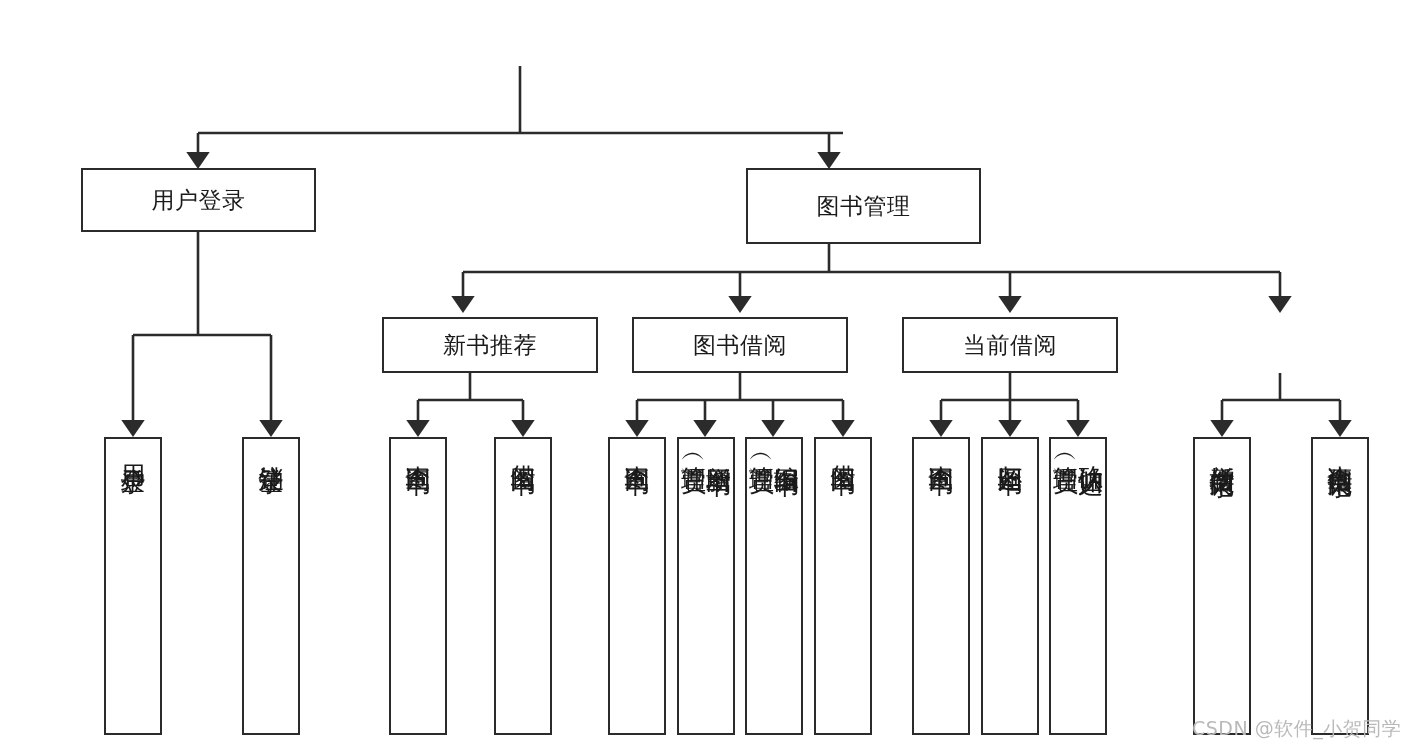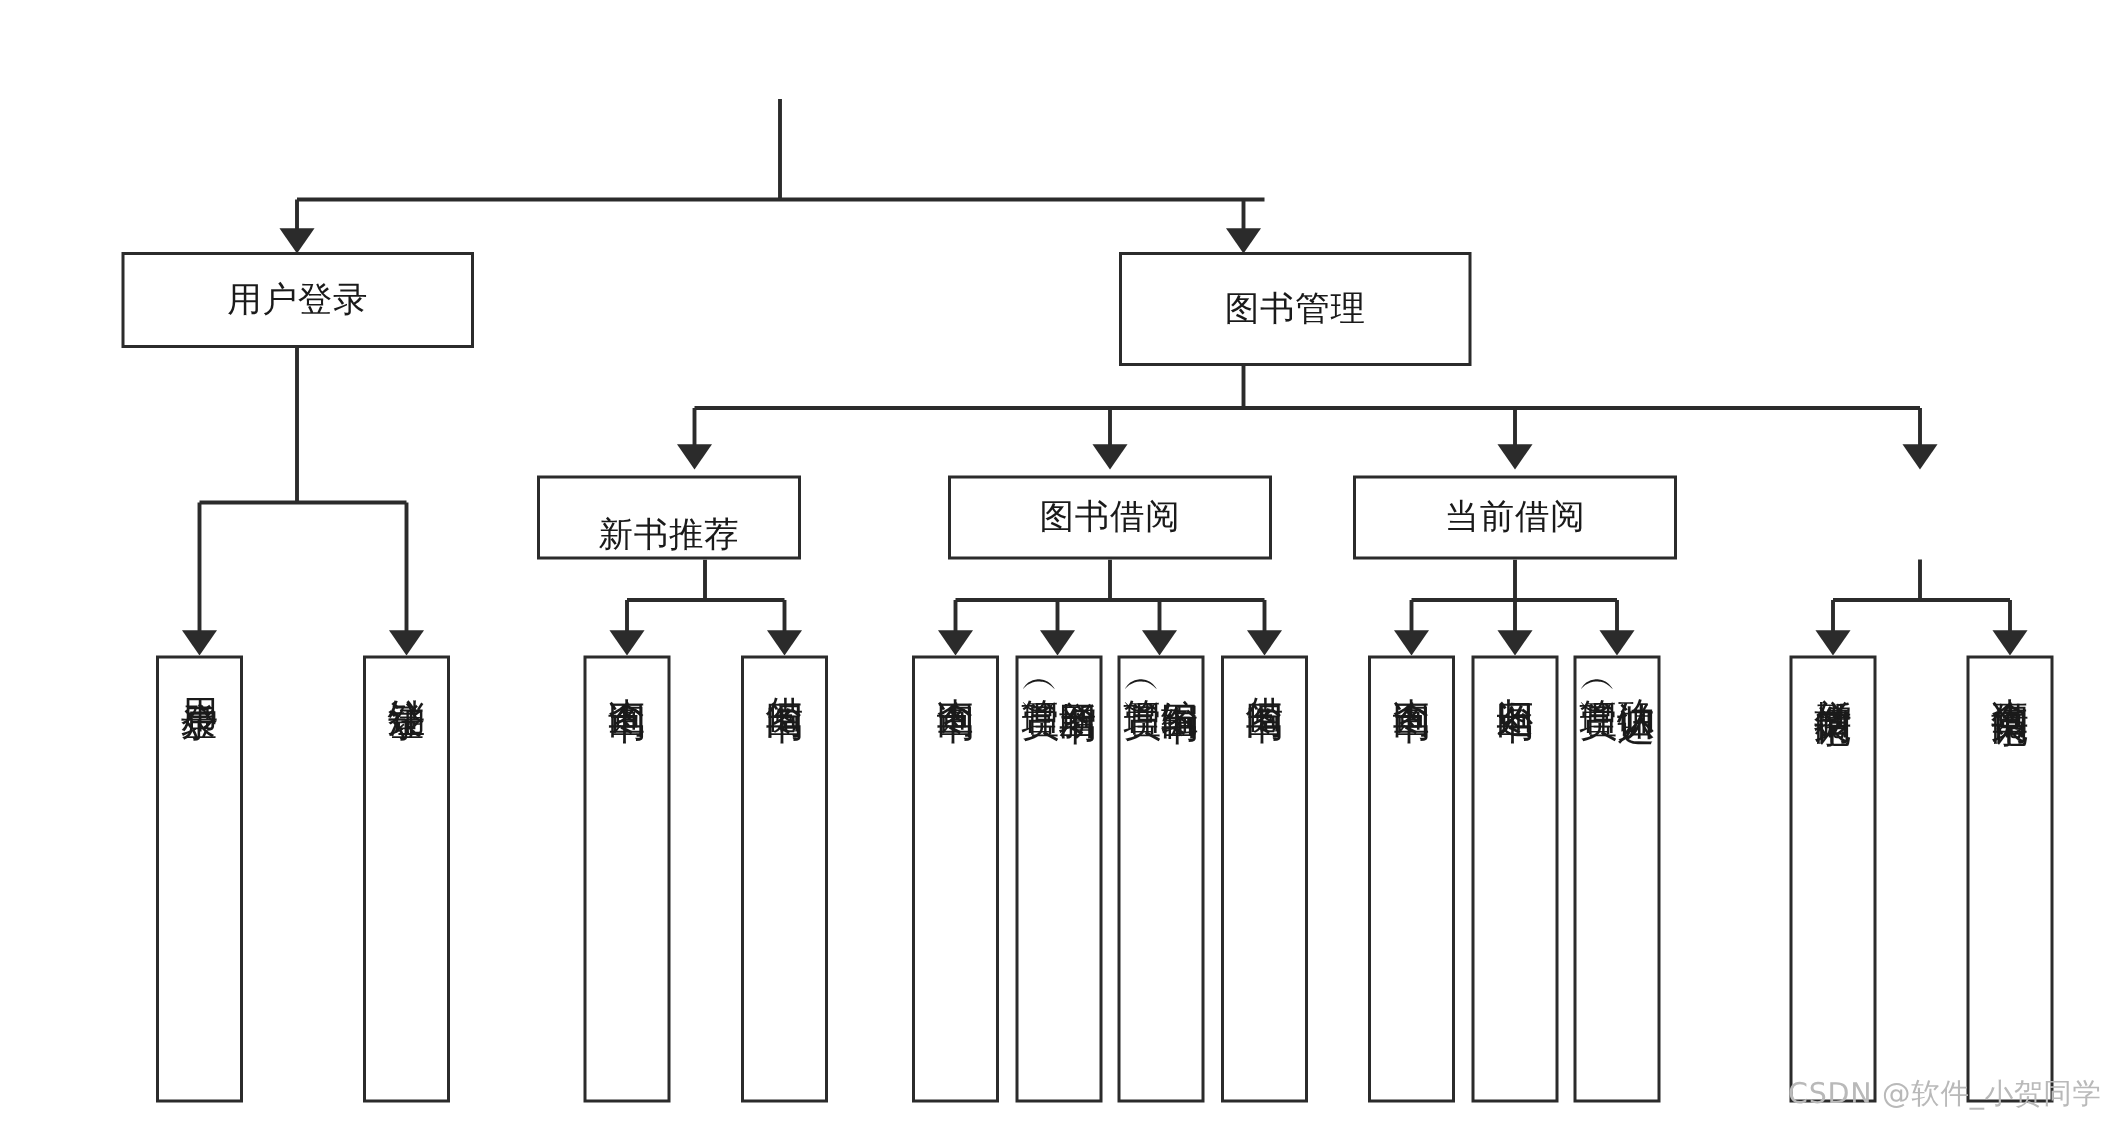--- a/index.html
+++ b/index.html
@@ -130,21 +130,21 @@
 
 
   <div class="node horiz" style="left:81px; top:168px; width:235px; height:64px;">
     <span class="label">用户登录</span>
   </div>
 
   <div class="node horiz" style="left:711px; top:168px; width:235px; height:76px;margin-left:35px;">
     <span class="label">图书管理</span>
   </div>
 
-  <div class="node horiz" style="left:358px; top:317px; width:176px; height:56px;align-items:flex-end;">
+  <div class="node horiz" style="left:382px; top:317px; width:216px; height:56px;">
     <span class="label">新书推荐</span>
   </div>
 
   <div class="node horiz" style="left:902px; top:317px; width:216px; height:56px;">
     <span class="label">当前借阅</span>
   </div>
 
   <div class="node horiz" style="left:632px; top:317px; width:216px; height:56px;">
     <span class="label">图书借阅</span>
   </div>

